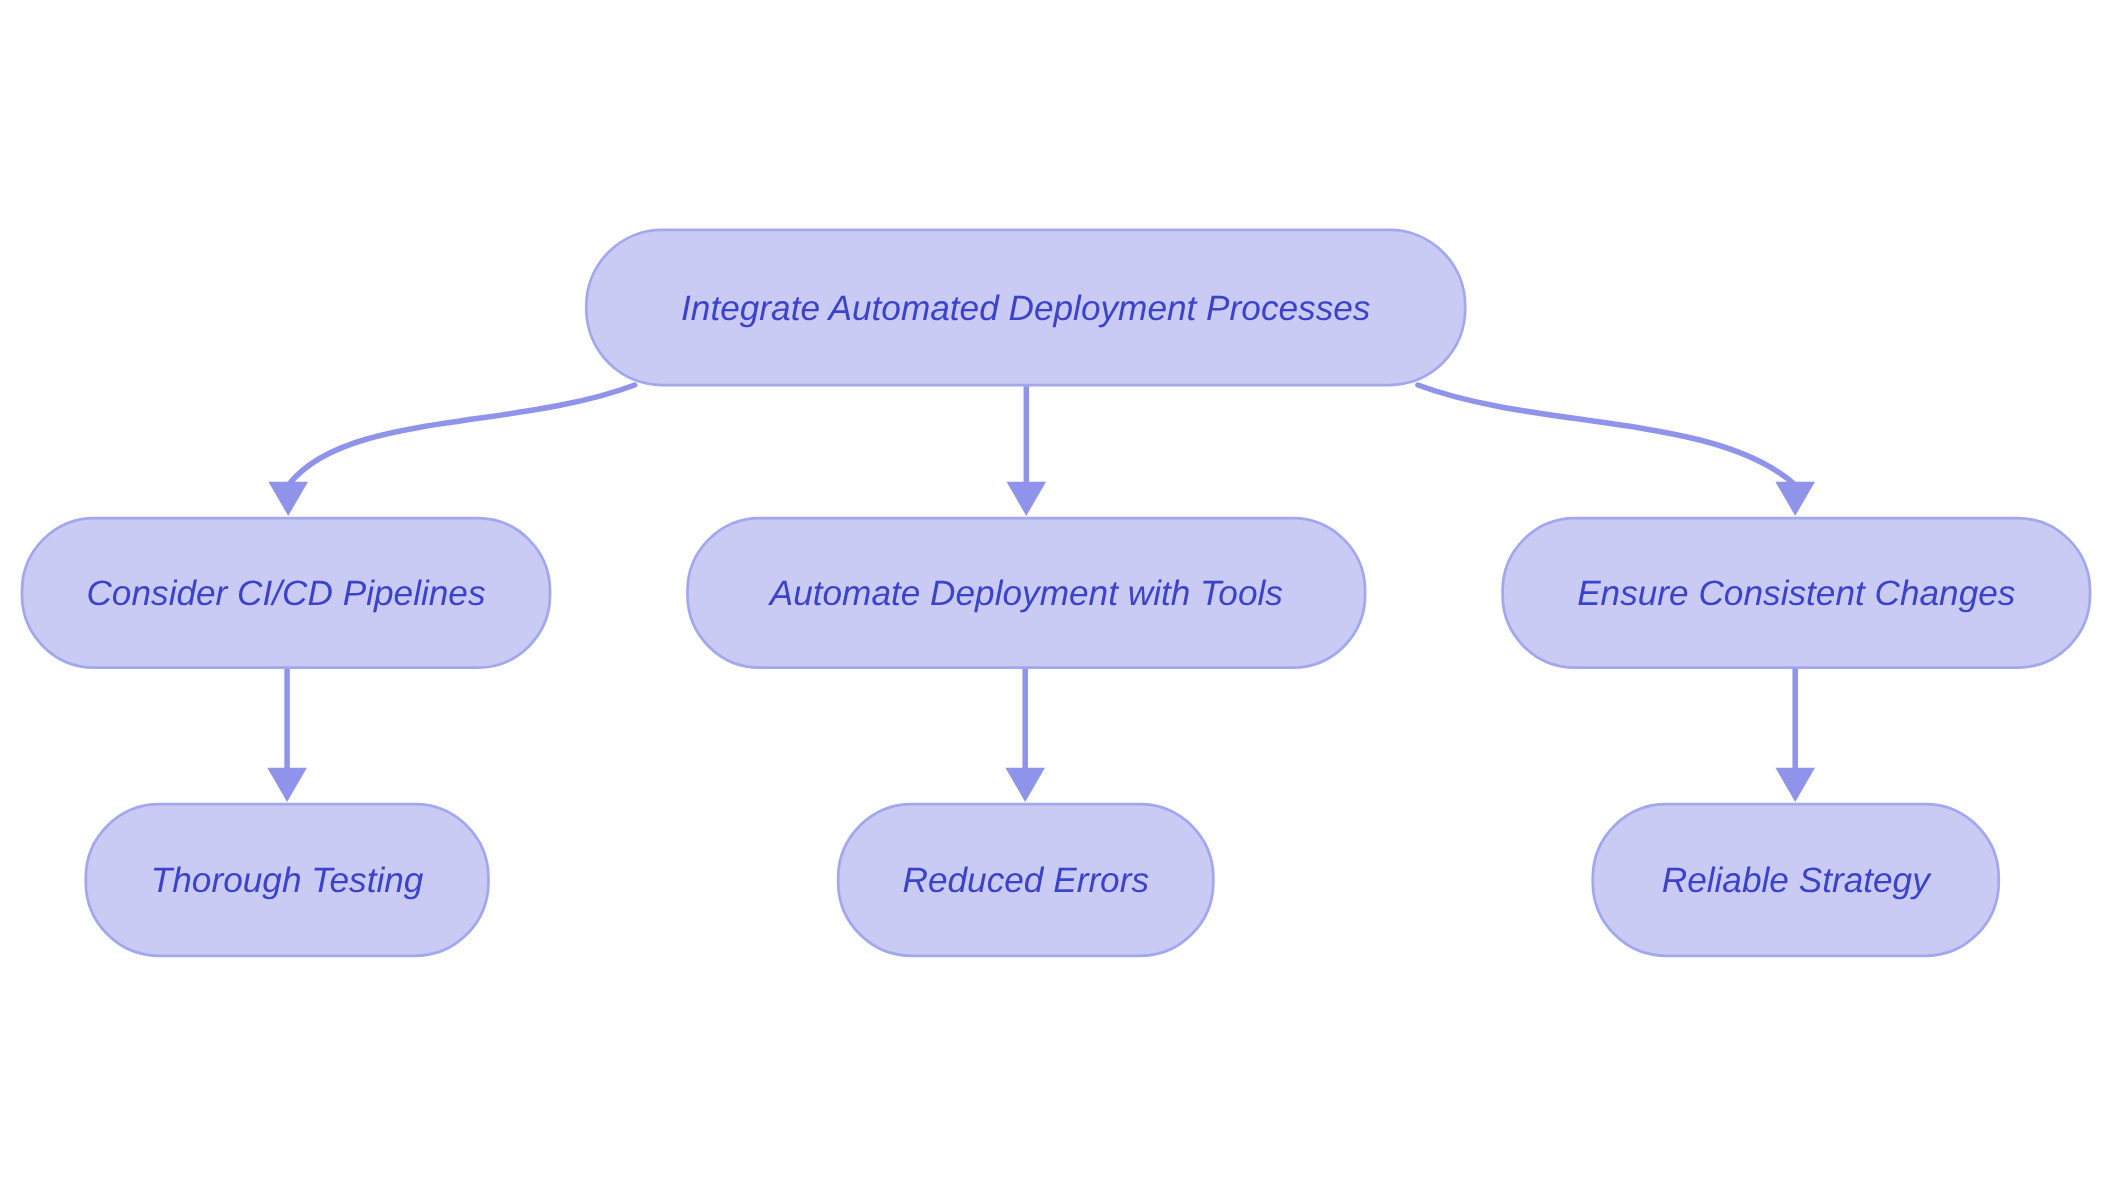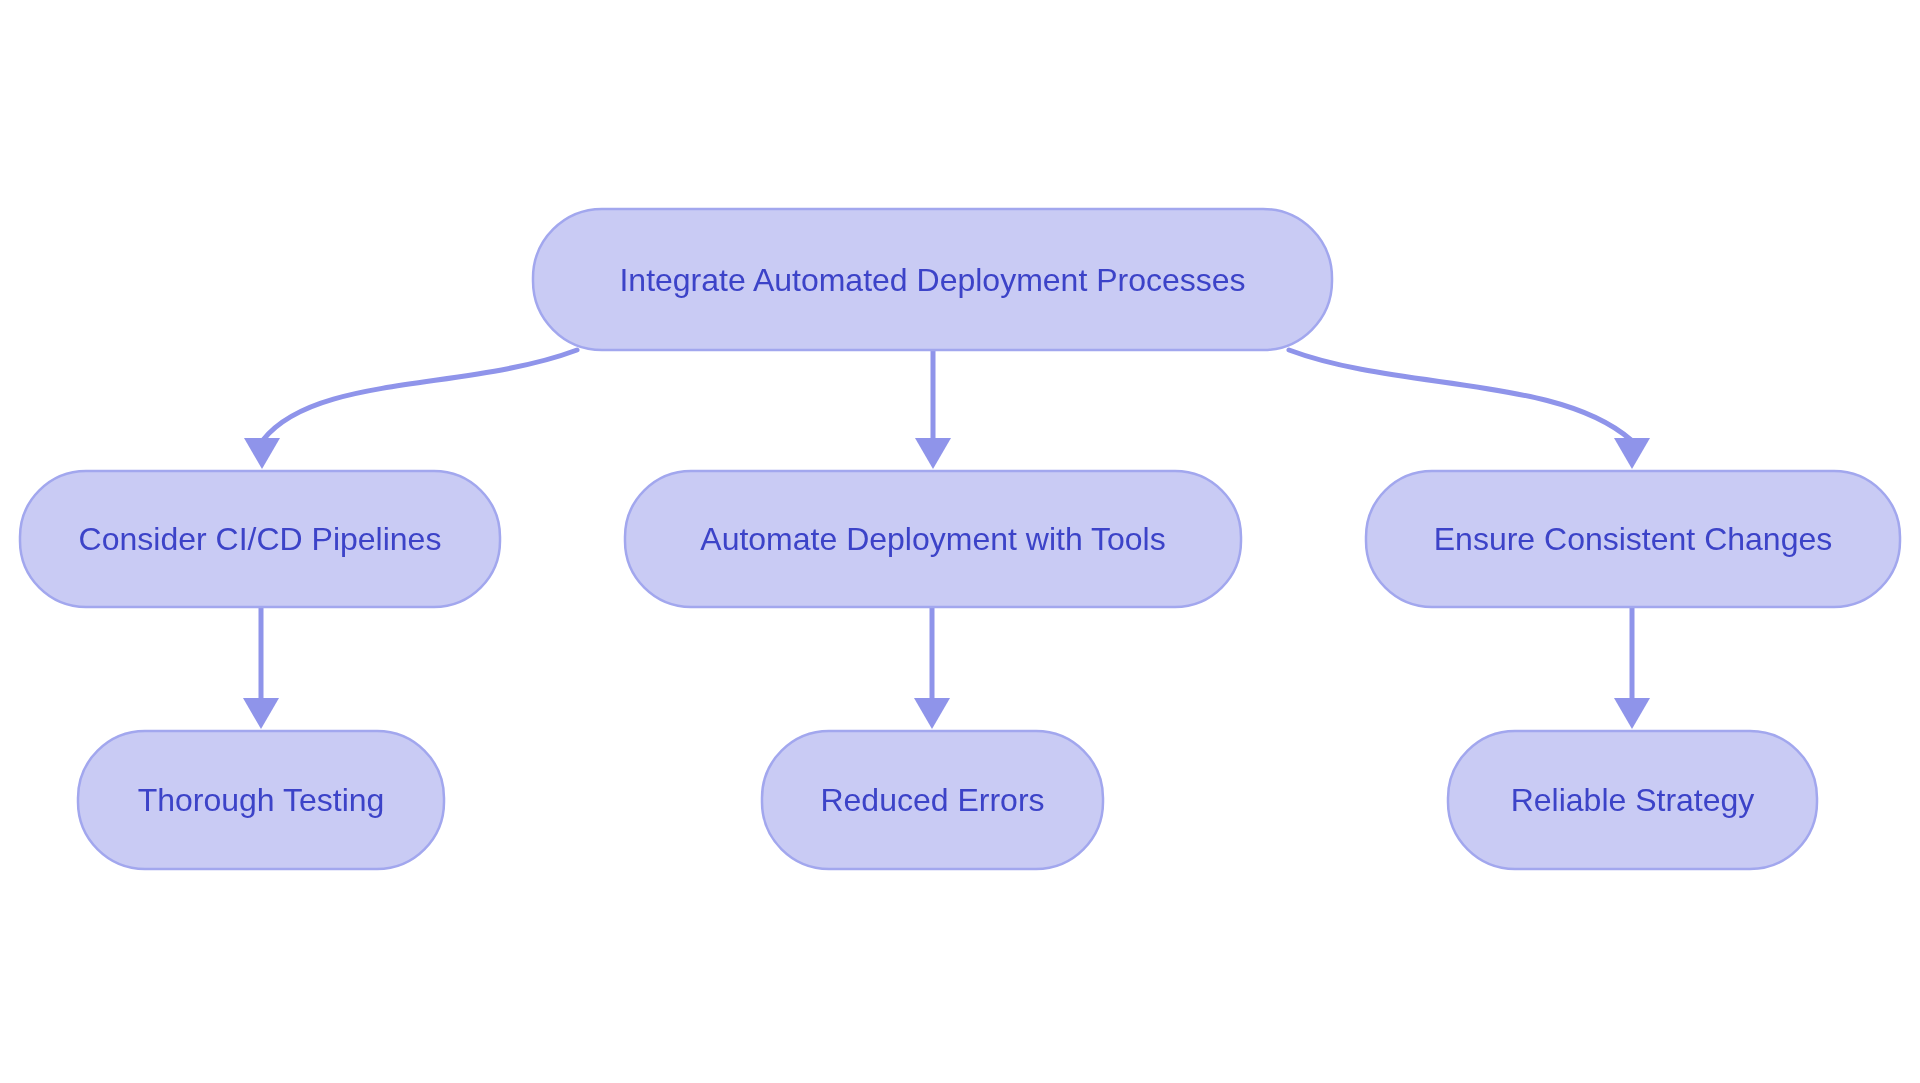--- a/index.html
+++ b/index.html
@@ -6,20 +6,21 @@
     margin: 0;
     padding: 0;
     background: #ffffff;
   }
   .canvas-wrap {
     position: relative;
     width: 1920px;
     height: 1083px;
     background: #ffffff;
     overflow: hidden;
+    font-style: italic;
   }
   svg {
     display: block;
   }
   .node-shape {
     fill: #c9cbf4;
     stroke: #a2a7ee;
     stroke-width: 2.5;
   }
   .node-label {

